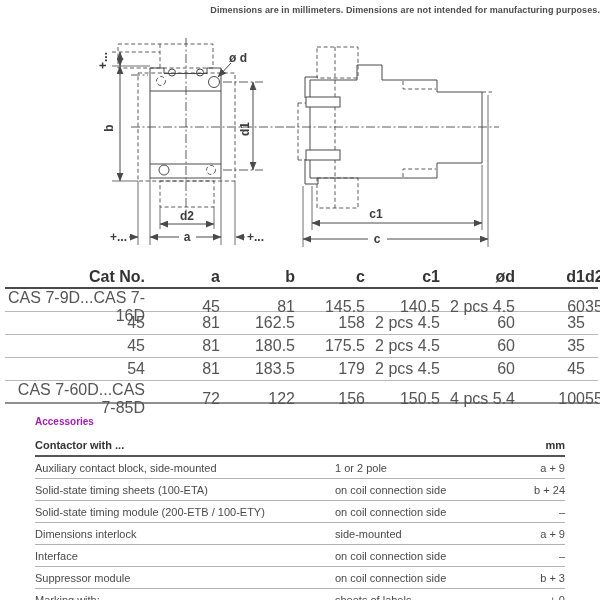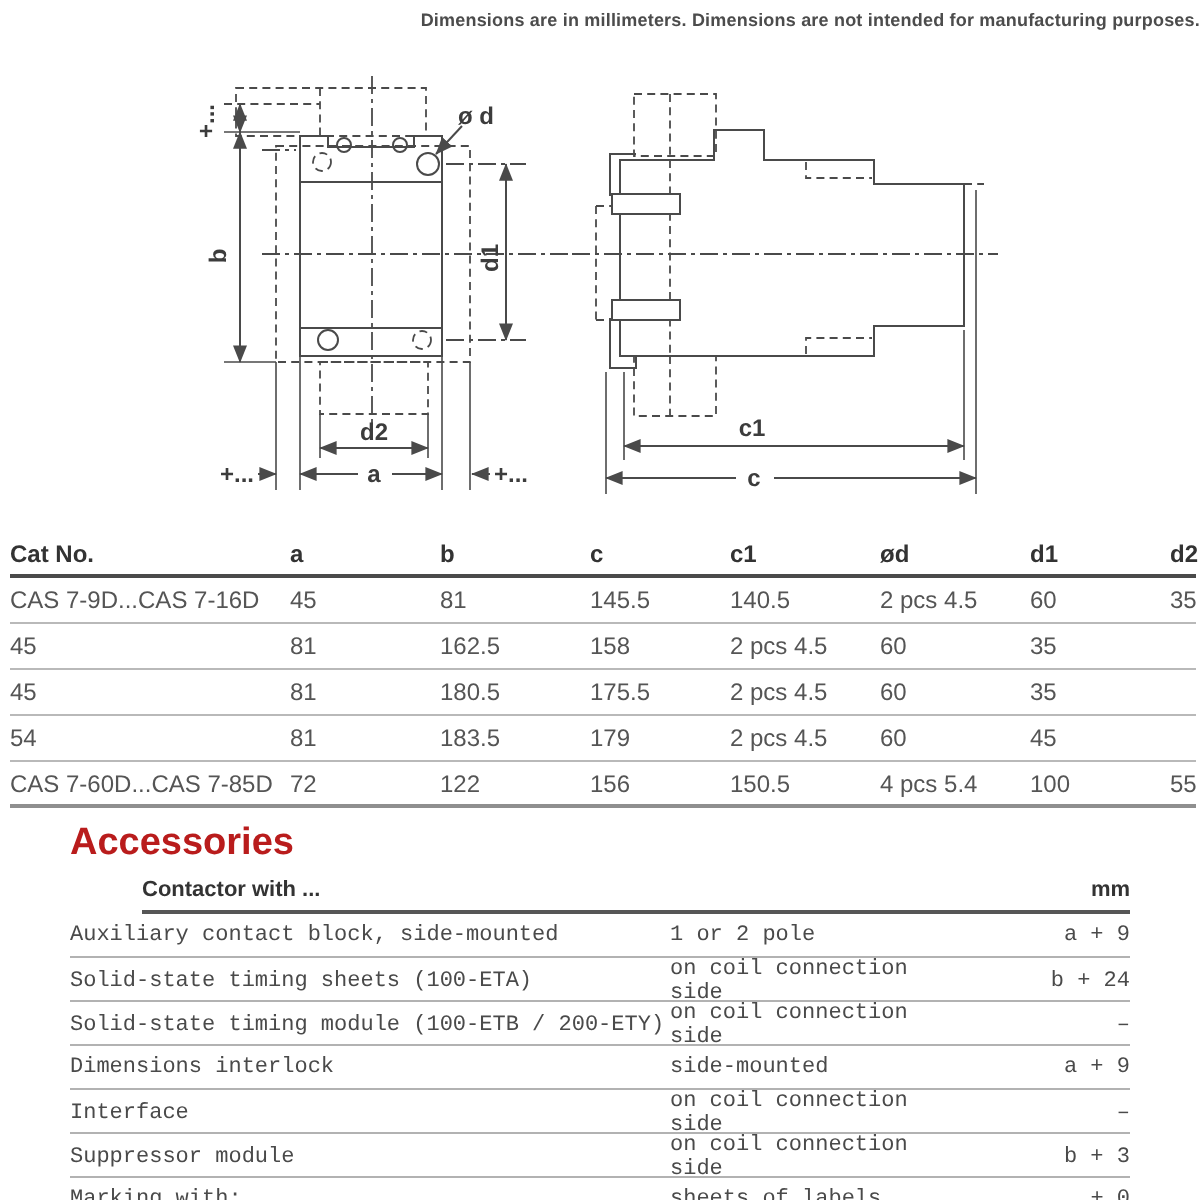--- a/index.html
+++ b/index.html
@@ -13,51 +13,49 @@
   }
   .note {
     position: absolute; top: 5px; left: 0; width: 100%;
     text-align: right; font-size: 9px; font-weight: bold; color: #4c4c4c;
     letter-spacing: 0.1px;
   }
   svg.drawing { position: absolute; }
   svg text { font-family: "Liberation Sans", sans-serif; }
 
   
-  .dimtable { position: absolute; left: 5px; top: 266px; width: 593px; font-size: 12px; }
+  .dimtable { position: absolute; left: 5px; top: 266px; width: 593px; font-size: 16px; text-align: right; }
   .trow {
     display: grid;
     grid-template-columns: 140px 75px 75px 70px 75px 75px 70px 1fr;
     align-items: center;
     height: 23px;
     border-bottom: 1px solid #b9b9b9;
     color: #555;
   }
   .trow.head {
     font-weight: bold; color: #333;
     border-bottom: 2px solid #4a4a4a;
   }
   .trow.last { border-bottom: 2px solid #8f8f8f; }
 
   
   .acc { position: absolute; left: 35px; top: 413px; width: 530px; }
-  .acc-title { height: 18px; font-size: 19px; line-height: 17px; font-weight: bold; color: #b91c1c; }
+  .acc-title { height: 18px; font-size: 10px; line-height: 17px; font-weight: bold; color: #a21caf; }
   .acc-sub {
     display: grid; grid-template-columns: 1fr auto;
     height: 26px; align-items: end; padding-bottom: 4px;
     font-size: 11px; font-weight: bold; color: #333;
     border-bottom: 2px solid #565656;
-    margin-left: 36px;
   }
   .arow {
     display: grid; grid-template-columns: 300px 1fr 80px;
     align-items: center; height: 22px;
     font-size: 11px; color: #4a4a4a;
     border-bottom: 1px solid #b2b2b2;
-    font-family: Liberation Mono, monospace;
   }
   .arow .dim { text-align: right; }
 </style>
 </head>
 <body>
 
 <div class="note">Dimensions are in millimeters. Dimensions are not intended for manufacturing purposes.</div>
 
 <svg class="drawing" style="left:60px; top:36px" width="230" height="226" viewBox="60 36 230 226">
   <defs>
@@ -247,21 +245,21 @@
     <span>Auxiliary contact block, side-mounted</span>
     <span>1 or 2 pole</span>
     <span class="dim">a + 9</span>
   </div>
   <div class="arow">
     <span>Solid-state timing sheets (100-ETA)</span>
     <span>on coil connection side</span>
     <span class="dim">b + 24</span>
   </div>
   <div class="arow">
-    <span>Solid-state timing module (100-ETB / 200-ETY)</span>
+    <span>Solid-state timing module (200-ETB / 100-ETY)</span>
     <span>on coil connection side</span>
     <span class="dim">–</span>
   </div>
   <div class="arow">
     <span>Dimensions interlock</span>
     <span>side-mounted</span>
     <span class="dim">a + 9</span>
   </div>
   <div class="arow">
     <span>Interface</span>

